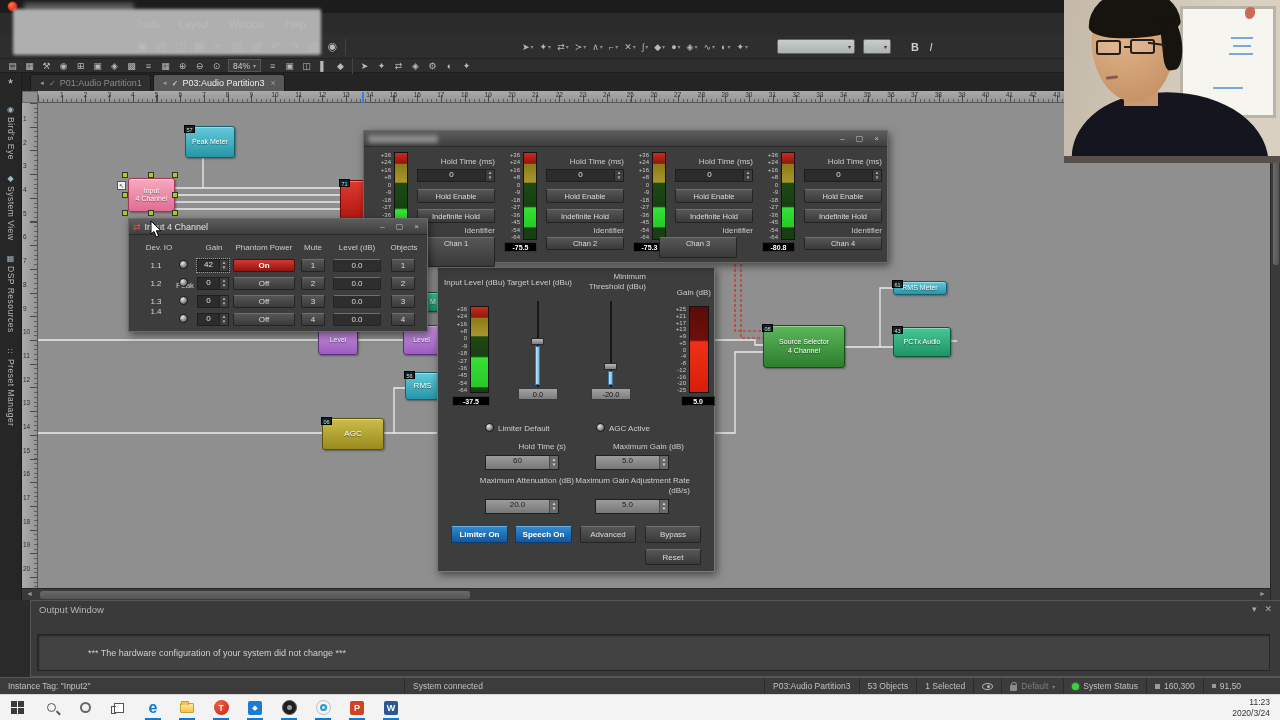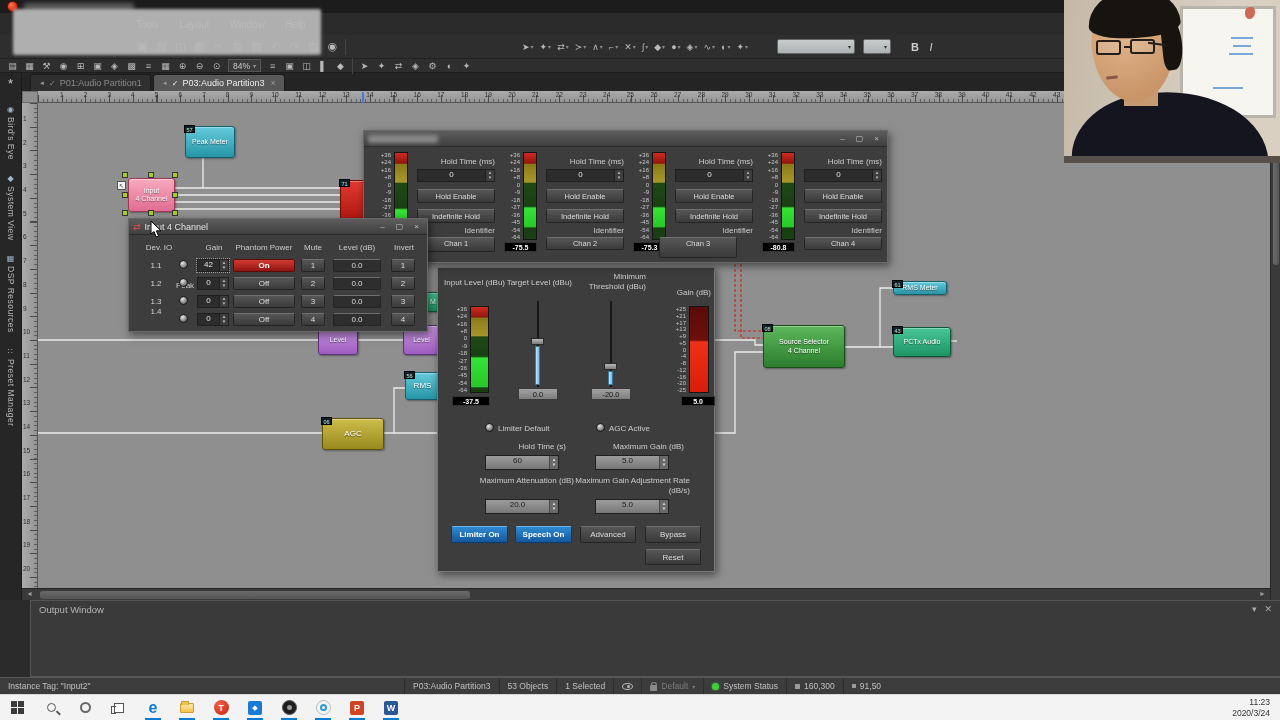--- a/index.html
+++ b/index.html
@@ -316,21 +316,21 @@
       <div class="spin spin-dark" style="left:46px;top:22px;width:78px;height:13px;font-size:8px;">
         <span class="sval">0</span>
           <span class="arr">
             <span>▲</span>
             <span>▼</span>
           </span>
       </div>
       <div class="dk-btn" style="left:46px;top:42px;width:78px;height:14px;font-size:7.5px;line-height:13px;">Hold Enable</div>
       <div class="dk-btn" style="left:46px;top:62px;width:78px;height:14px;font-size:7.5px;line-height:13px;">Indefinite Hold</div>
       <div class="flabel" style="left:46px;top:79px;width:78px;">Identifier</div>
-      <div class="dk-btn" style="left:46px;top:90px;width:78px;height:15px;font-size:7.5px;line-height:12px;">Chan 1</div>
+      <div class="dk-btn" style="left:46px;top:90px;width:78px;height:30px;font-size:7.5px;line-height:12px;">Chan 1</div>
     </div>
 
     <div style="position:absolute;left:136px;top:16px;width:127px;height:117px;">
       <div class="scale" style="left:2px;top:5px;width:18px;height:88px;">
           <span>+36</span>
           <span>+24</span>
           <span>+16</span>
           <span>+8</span>
           <span>0</span>
           <span>-9</span>
@@ -534,21 +534,21 @@
       <span class="win-btn">–</span>
       <span class="win-btn">▢</span>
       <span class="win-btn">×</span>
     </div>
     <div class="col-h" style="left:12px;top:24px;width:36px;">Dev. IO</div>
     <div class="col-h" style="left:44px;top:24px;width:24px;margin-top:38px;">Peak</div>
     <div class="col-h" style="left:70px;top:24px;width:30px;">Gain</div>
     <div class="col-h" style="left:102px;top:24px;width:66px;">Phantom Power</div>
     <div class="col-h" style="left:170px;top:24px;width:28px;">Mute</div>
     <div class="col-h" style="left:202px;top:24px;width:52px;">Level (dB)</div>
-    <div class="col-h" style="left:260px;top:24px;width:30px;">Invert</div>
+    <div class="col-h" style="left:260px;top:24px;width:30px;">Objects</div>
 
     <div>
       <div class="cell-txt" style="left:12px;top:42px;width:30px;">1.1</div>
       <div class="led" style="left:50px;top:41px;"></div>
       <div class="spin spin-dark" style="left:68px;top:40px;width:32px;height:13px;font-size:8px;outline:1px dotted #999;">
         <span class="sval">42</span>
           <span class="arr">
             <span>▲</span>
             <span>▼</span>
           </span>
@@ -889,24 +889,28 @@
   </div>
 
   <div class="output-win">
     <div class="ow-title">
       <span>Output Window</span>
       <span class="ow-icons">
         <span>▾</span>
         <span>✕</span>
       </span>
     </div>
+    <div class="ow-content">
+      <span>***  The hardware configuration of your system did not change  ***</span>
+    </div>
   </div>
 
   <div class="statusbar">
     <span class="sseg" style="width:405px;">Instance Tag: "Input2"</span>
+    <span class="sseg" style="width:360px;">System connected</span>
     <span class="sseg">P03:Audio Partition3</span>
     <span class="sseg">53 Objects</span>
     <span class="sseg">1 Selected</span>
     <span class="sseg">
         <span class="eye"></span>
       </span>
     <span class="sseg">
       <span class="lock"></span>
       <span style="color:#7e7e7e;">Default</span>
       <span style="color:#7e7e7e;font-size:6px;">▾</span>

